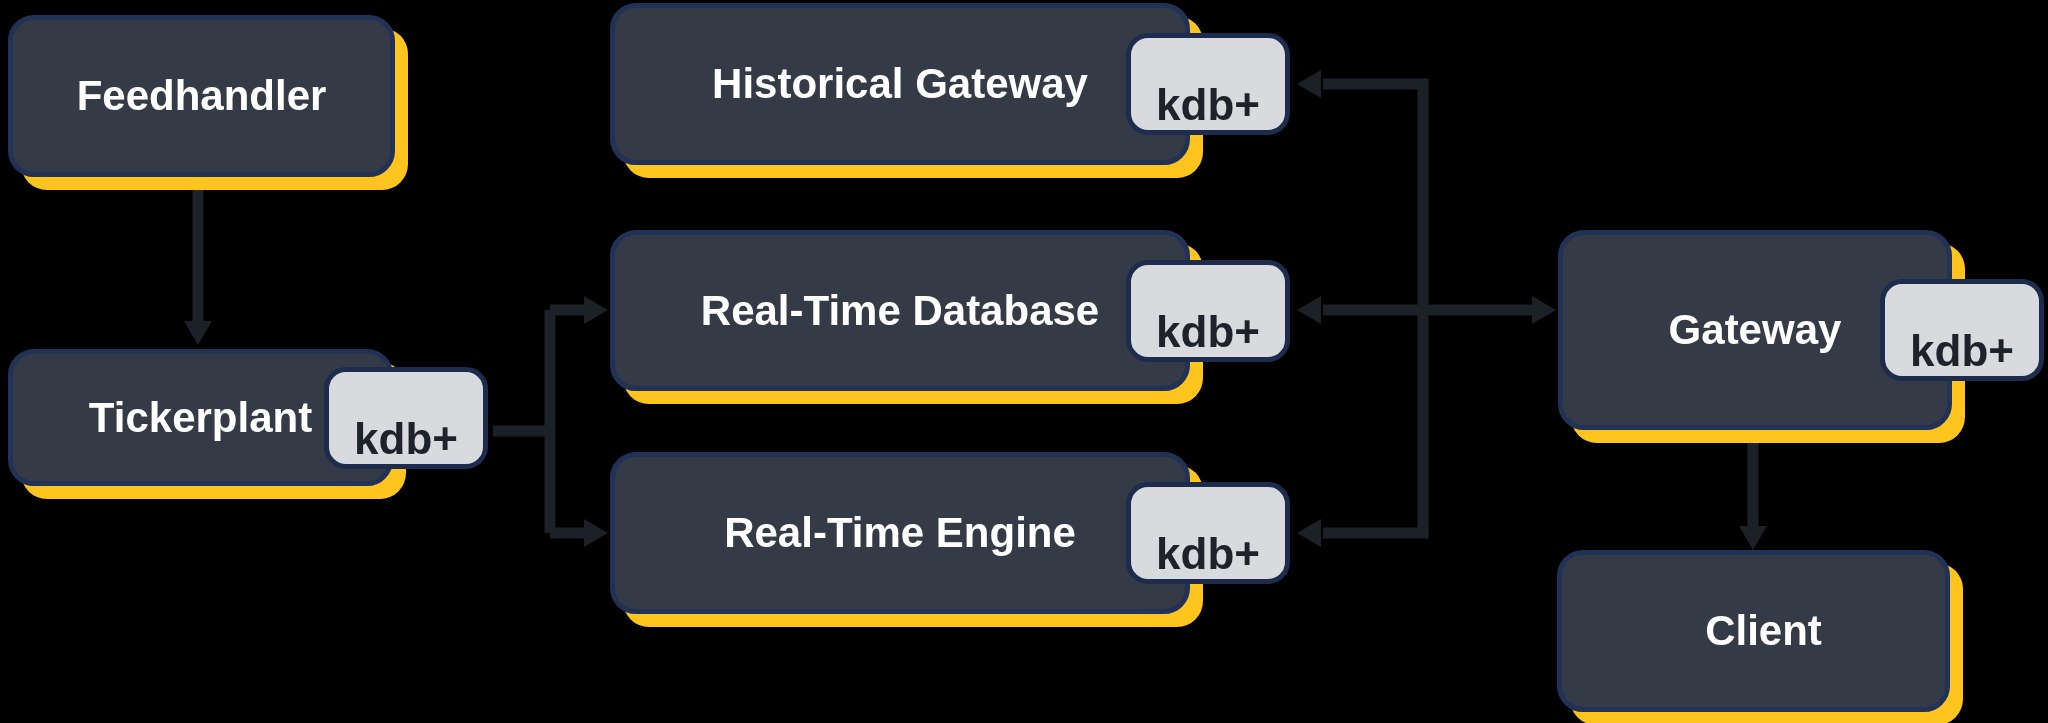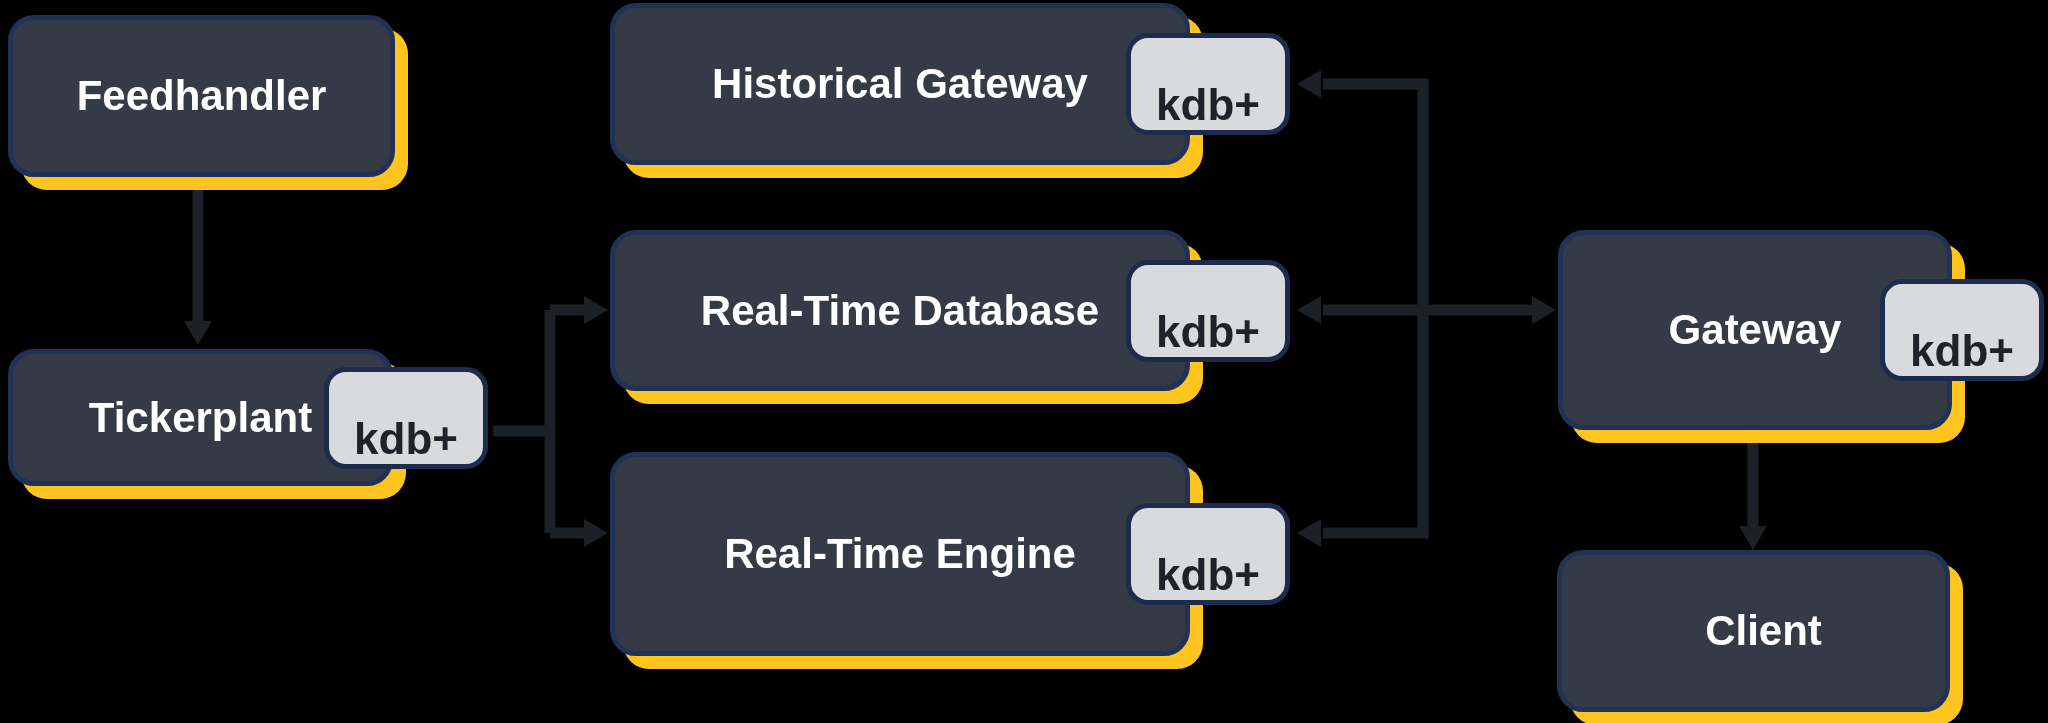--- a/index.html
+++ b/index.html
@@ -64,21 +64,21 @@
   .badge .badge-text {
     color: var(--c-badge-text);
     font-size: 44px;
     font-weight: 700;
     white-space: nowrap;
   }
   #node-feedhandler        { left: 8px;    top: 15px;  width: 387px; height: 162px; }
   #node-tickerplant        { left: 8px;    top: 349px; width: 385px; height: 137px; }
   #node-historical-database{ left: 610px;  top: 3px;   width: 580px; height: 162px; }
   #node-real-time-database { left: 610px;  top: 230px; width: 580px; height: 161px; }
-  #node-real-time-engine   { left: 610px;  top: 452px; width: 580px; height: 204px; }
+  #node-real-time-engine   { left: 610px;  top: 452px; width: 580px; height: 162px; }
   #node-gateway            { left: 1558px; top: 230px; width: 394px; height: 200px; }
   #node-client             { left: 1557px; top: 550px; width: 393px; height: 162px; padding-left: 20px; }
   #node-tickerplant .badge         { right: -100px; }
   #node-historical-database .badge { right: -105px; }
   #node-real-time-database .badge  { right: -105px; }
   #node-real-time-engine .badge    { right: -105px; }
   #node-gateway .badge             { right: -97px; }
 </style>
 </head>
 <body>

